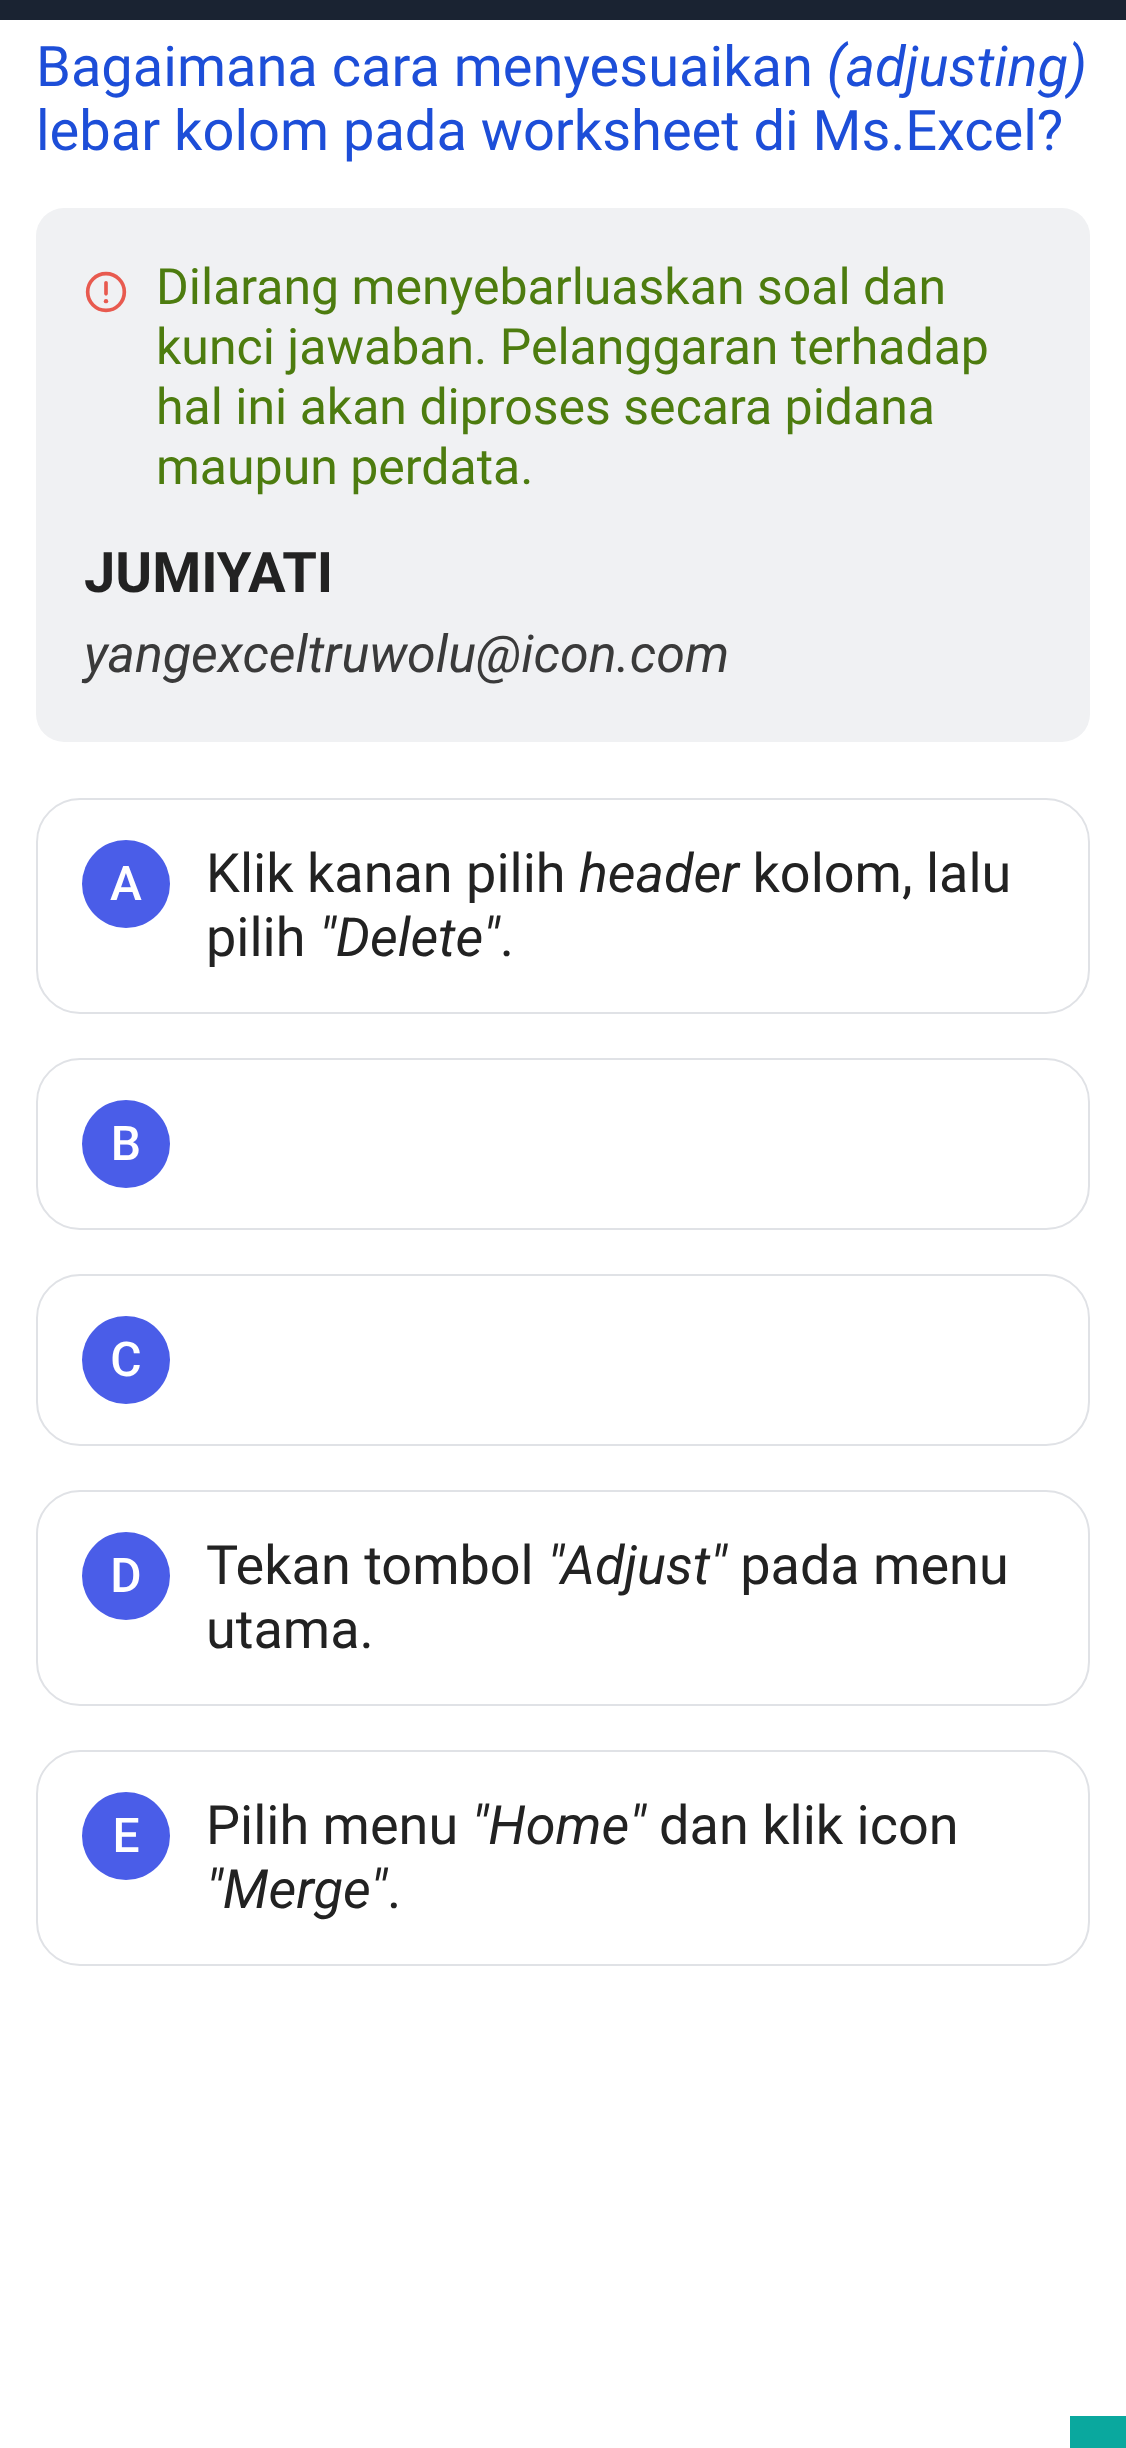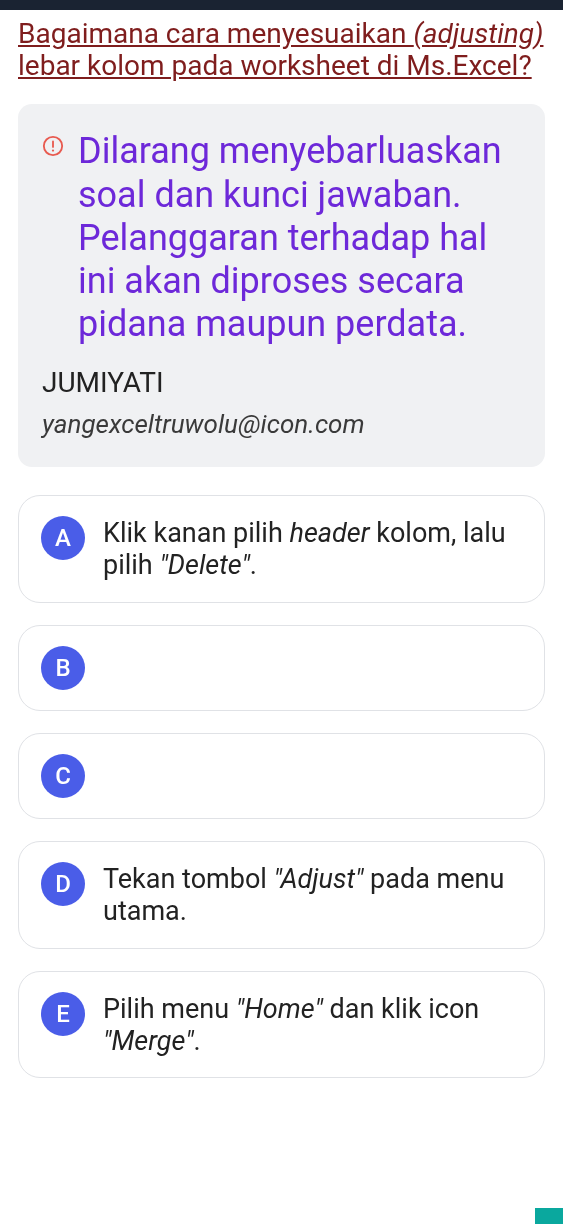--- a/index.html
+++ b/index.html
@@ -19,23 +19,22 @@
       height: 10px;
       background: #1a2332;
       width: 100%;
     }
     .content {
       padding: 8px 18px 0 18px;
     }
     .question {
       font-size: 28px;
       line-height: 1.15;
-      color: #7f1d1d;
+      color: #1d4ed8;
       margin-bottom: 22px;
-      text-decoration: underline;
     }
     .question .italic {
       font-style: italic;
     }
     .warning-box {
       background: #f0f1f3;
       border-radius: 14px;
       padding: 26px 24px 28px 24px;
       margin-bottom: 28px;
     }
@@ -45,27 +44,27 @@
       gap: 14px;
       margin-bottom: 20px;
     }
     .warning-icon {
       flex-shrink: 0;
       width: 22px;
       height: 22px;
       margin-top: 5px;
     }
     .warning-text {
-      font-size: 36px;
+      font-size: 25px;
       line-height: 1.2;
-      color: #6d28d9;
+      color: #4d7c0f;
     }
     .user-name {
       font-size: 28px;
-      font-weight: 400;
+      font-weight: 700;
       color: #222;
       margin-bottom: 10px;
       padding-left: 0;
     }
     .user-email {
       font-size: 26px;
       font-style: italic;
       color: #3a3a3a;
       padding-left: 0;
     }

